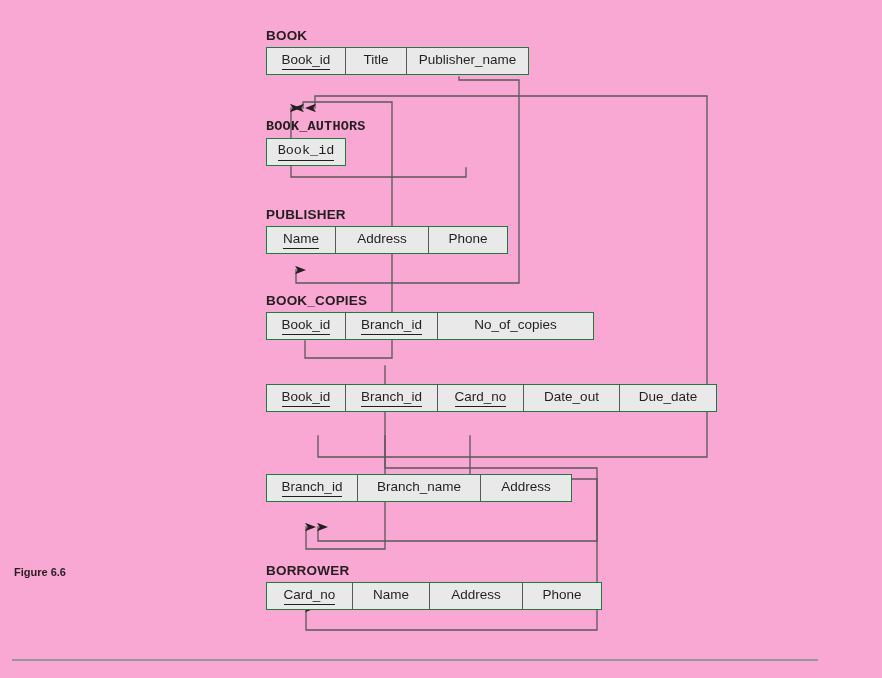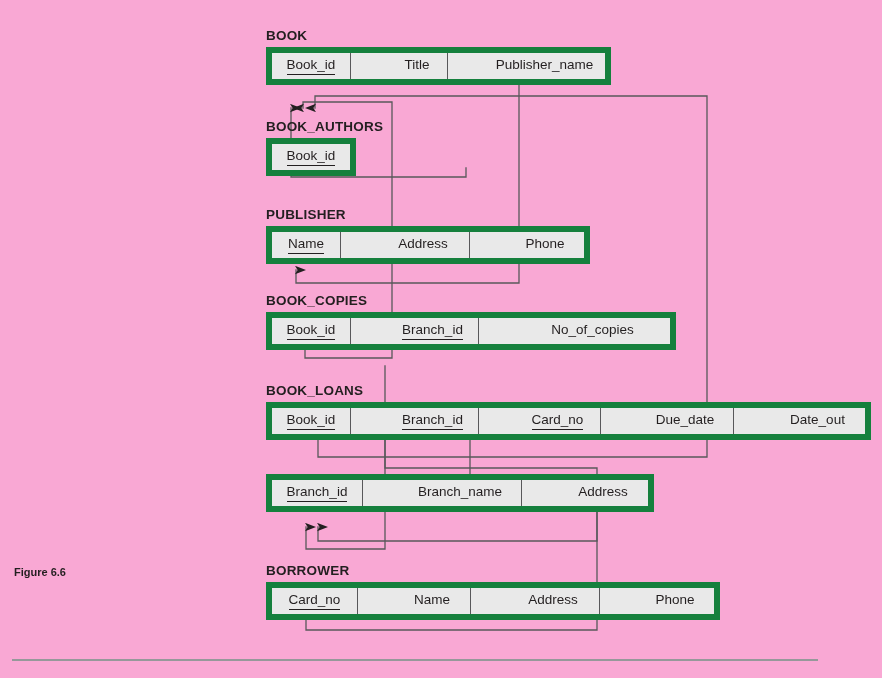--- a/index.html
+++ b/index.html
@@ -33,24 +33,23 @@
     font-size: 13.5px;
     font-weight: bold;
     color: #231f20;
     letter-spacing: 0.2px;
     margin-bottom: 4px;
     white-space: nowrap;
     line-height: 14px;
   }
   .rel-table {
     display: flex;
-    border: 6px solid #15803d;
+    border: 1px solid #15803d;
     background: #e9e9e9;
     width: max-content;
-    gap: 36px;
   }
   .attr {
     background: #e9e9e9;
     border-right: 1px solid #58585a;
     padding: 3px 9px 4px 9px;
     font-size: 13.5px;
     color: #231f20;
     white-space: nowrap;
     text-align: center;
     line-height: 17px;
@@ -129,21 +128,21 @@
       </div>
       <div class="attr" style="width:42px;text-decoration:underline;">
         <span class="txt">Title</span>
       </div>
       <div class="attr" style="width:103px;">
         <span class="txt">Publisher_name</span>
       </div>
     </div>
   </div>
 
-  <div class="relation" style="left:266px; top:120px;">
+  <div class="relation" style="left:266px; top:120px;font-family:Liberation Mono, monospace;">
     <div class="rel-title">BOOK_AUTHORS</div>
     <div class="rel-table">
       <div class="attr key" style="width:60px;">
         <span class="txt">Book_id</span>
       </div>
     </div>
   </div>
 
   <div class="relation" style="left:266px; top:208px;">
     <div class="rel-title">PUBLISHER</div>
@@ -169,37 +168,36 @@
       <div class="attr key" style="width:73px;">
         <span class="txt">Branch_id</span>
       </div>
       <div class="attr" style="width:137px;">
         <span class="txt">No_of_copies</span>
       </div>
     </div>
   </div>
 
   <div class="relation" style="left:266px; top:384px;">
-    <div class="rel-title">BOOK_LOANS</div>
     <div class="rel-table">
       <div class="attr key" style="width:60px;">
         <span class="txt">Book_id</span>
       </div>
       <div class="attr key" style="width:73px;">
         <span class="txt">Branch_id</span>
       </div>
       <div class="attr key" style="width:67px;">
         <span class="txt">Card_no</span>
       </div>
+      <div class="attr" style="width:77px;">
+        <span class="txt">Date_out</span>
+      </div>
       <div class="attr" style="width:78px;">
         <span class="txt">Due_date</span>
       </div>
-      <div class="attr" style="width:77px;">
-        <span class="txt">Date_out</span>
-      </div>
     </div>
   </div>
 
   <div class="relation" style="left:266px; top:474px;">
     <div class="rel-table">
       <div class="attr key" style="width:72px;">
         <span class="txt">Branch_id</span>
       </div>
       <div class="attr" style="width:104px;">
         <span class="txt">Branch_name</span>

